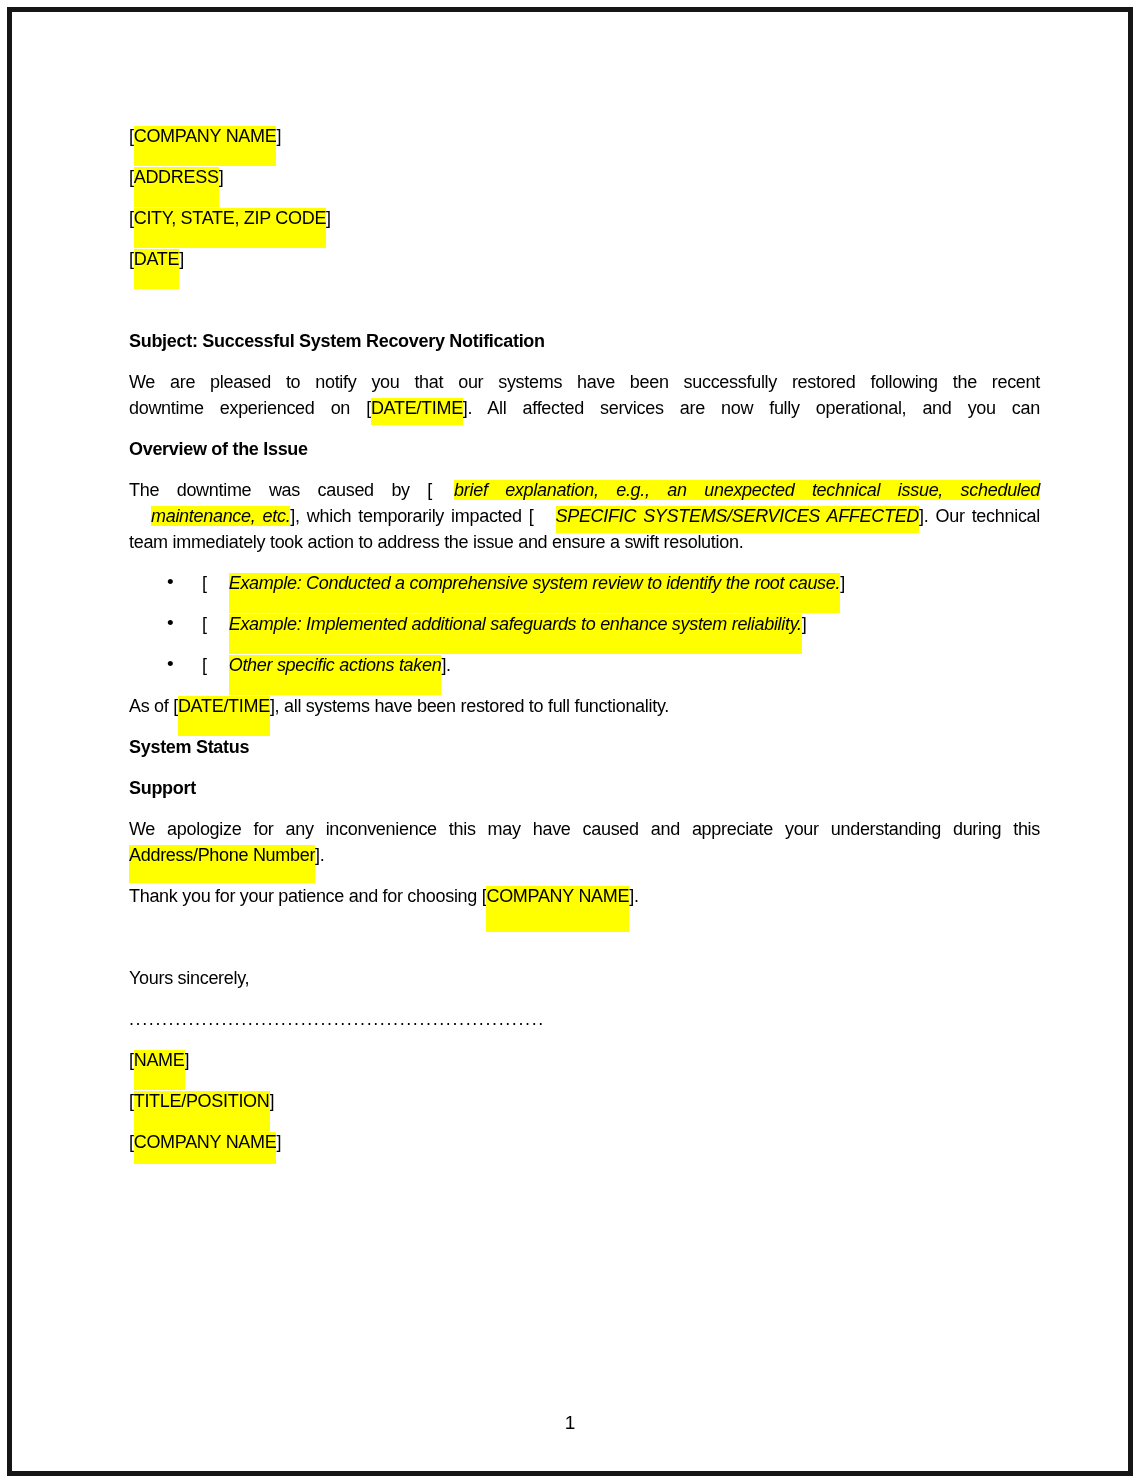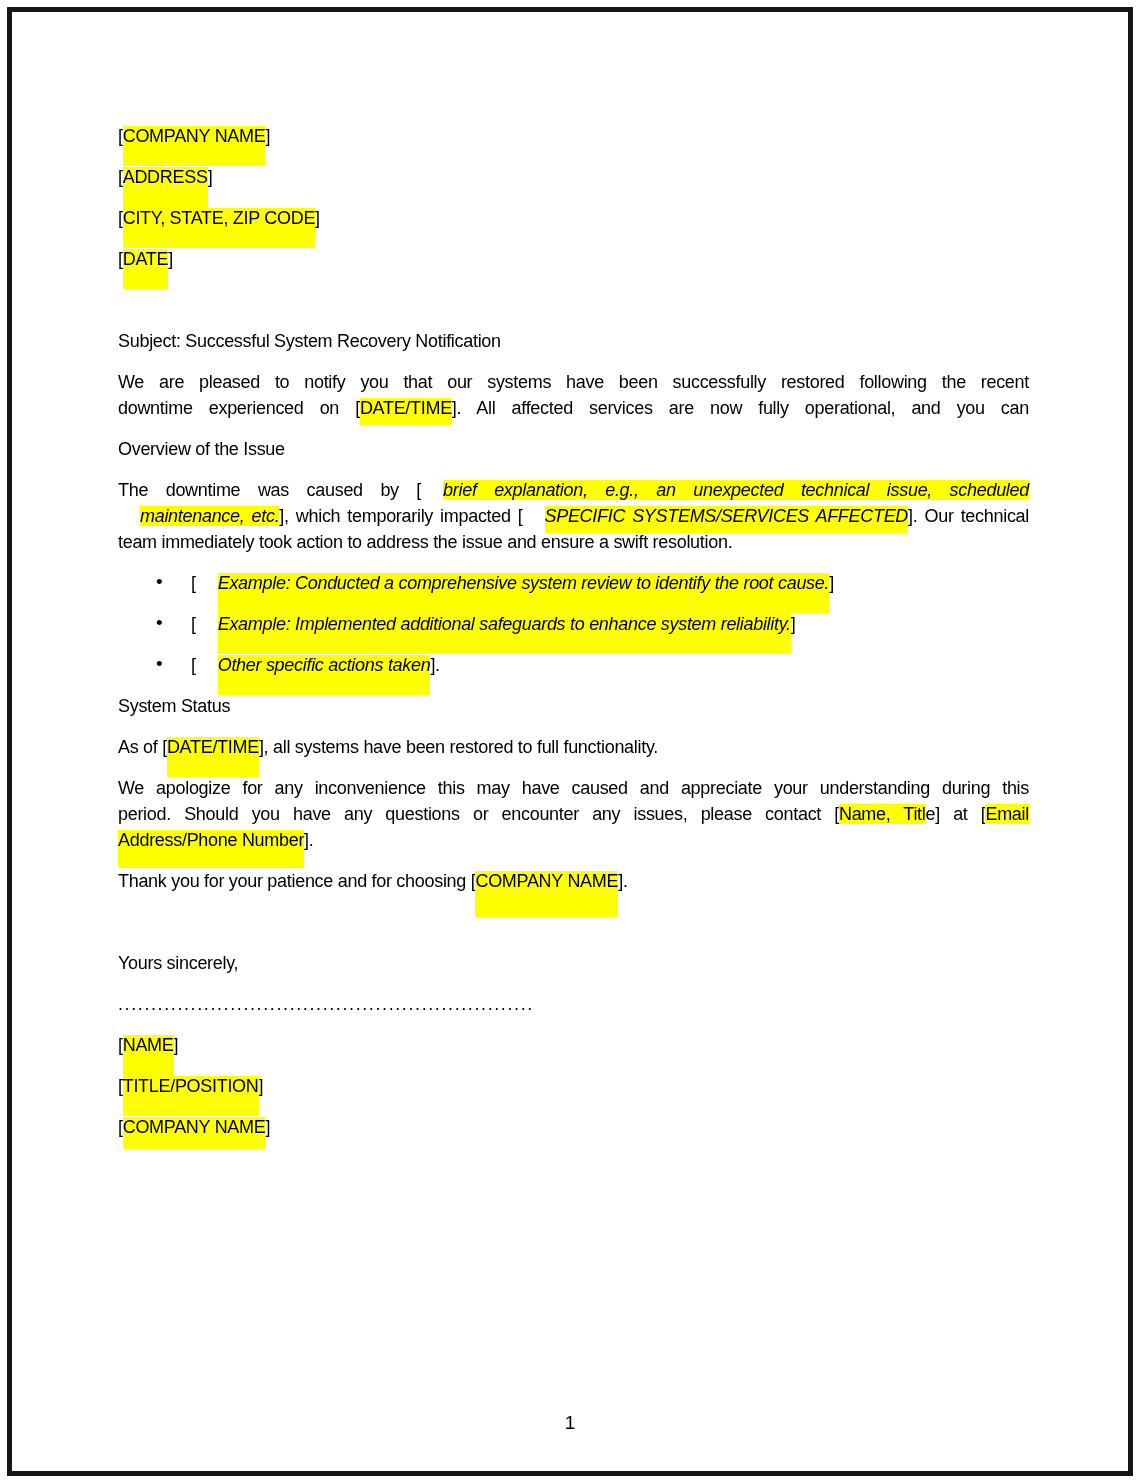--- a/index.html
+++ b/index.html
@@ -5,23 +5,23 @@
   * { margin:0; padding:0; box-sizing:border-box; }
   html,body { background:#ffffff; }
   body {
     width:1140px; height:1483px; position:relative; overflow:hidden;
     font-family:"Liberation Sans","DejaVu Sans",sans-serif; color:#000;
   }
   .frame {
     position:absolute; left:7px; top:7px; width:1126px; height:1469px;
     border:5px solid #161616; background:#fff;
   }
-  .content { position:absolute; left:106px; top:111px; width:911px; }
+  .content { position:absolute; left:117px; top:111px; width:911px; }
   .block { font-size:18px; line-height:26px; letter-spacing:-0.3px; margin-bottom:15px; }
-  .block.bold { font-weight:normal; }
+  .block.bold { font-weight:bold; }
   .blank { height:26px; margin-bottom:15px; }
   .j { text-align:justify; text-align-last:justify; }
   .bullet { position:relative; padding-left:73px; }
   .bullet::before { content:"\2022"; position:absolute; left:38px; top:-1px; font-size:19px; }
   .it { font-style:italic;margin-left:22px; }
   .hl { background:var(--hl,#ffff00); }
   .sp { position:relative; }
   .sp::after {
     content:""; position:absolute; left:0; top:100%; width:100%;
     height:var(--sp,20px); background:var(--hl,#ffff00);
@@ -49,25 +49,25 @@
       </div>
       <div class="block bold"><span>Overview of the Issue</span></div>
       <div class="block">
         <div class="j"><span>The downtime was caused by [</span><span class="hl it">brief explanation, e.g., an unexpected technical issue, scheduled</span></div>
         <div class="j"><span class="hl it">maintenance, etc.</span><span>], which temporarily impacted [</span><span class="hl it sp" style="--sp: 7px;">SPECIFIC SYSTEMS/SERVICES AFFECTED</span><span>]. Our technical</span></div>
         <div><span>team immediately took action to address the issue and ensure a swift resolution.</span></div>
       </div>
       <div class="block bullet"><span>[</span><span class="hl it sp" style="--sp: 20px;">Example: Conducted a comprehensive system review to identify the root cause.</span><span>]</span></div>
       <div class="block bullet"><span>[</span><span class="hl it sp" style="--sp: 20px;">Example: Implemented additional safeguards to enhance system reliability.</span><span>]</span></div>
       <div class="block bullet"><span>[</span><span class="hl it sp" style="--sp: 20px;">Other specific actions taken</span><span>].</span></div>
+      <div class="block"><span>As of [</span><span class="hl sp" style="--sp: 20px;">DATE/TIME</span><span>], all systems have been restored to full functionality.</span></div>
       <div class="block bold"><span>System Status</span></div>
-      <div class="block"><span>As of [</span><span class="hl sp" style="--sp: 20px;">DATE/TIME</span><span>], all systems have been restored to full functionality.</span></div>
+      <div class="block bold"><span>Support</span></div>
       <div class="block">
         <div class="j"><span>We apologize for any inconvenience this may have caused and appreciate your understanding during this</span></div>
-        <div class="j"><span>period. Should you have any questions or encounter any issues, please contact [</span><span class="hl">Name, Titl</span><span>e] at [</span><span class="hl">Email</span></div>
         <div><span class="hl sp" style="--sp: 18px;">Address/Phone Number</span><span>].</span></div>
       </div>
       <div class="block"><span>Thank you for your patience and for choosing [</span><span class="hl sp" style="--sp: 26px;">COMPANY NAME</span><span>].</span></div>
       <div class="block blank"></div>
       <div class="block"><span>Yours sincerely,</span></div>
       <div class="block dots"><span>...............................................................</span></div>
       <div class="block"><span>[</span><span class="hl sp" style="--sp: 20px;">NAME</span><span>]</span></div>
       <div class="block"><span>[</span><span class="hl sp" style="--sp: 20px;">TITLE/POSITION</span><span>]</span></div>
       <div class="block"><span>[</span><span class="hl sp" style="--sp: 12px;">COMPANY NAME</span><span>]</span></div>
     </div>

